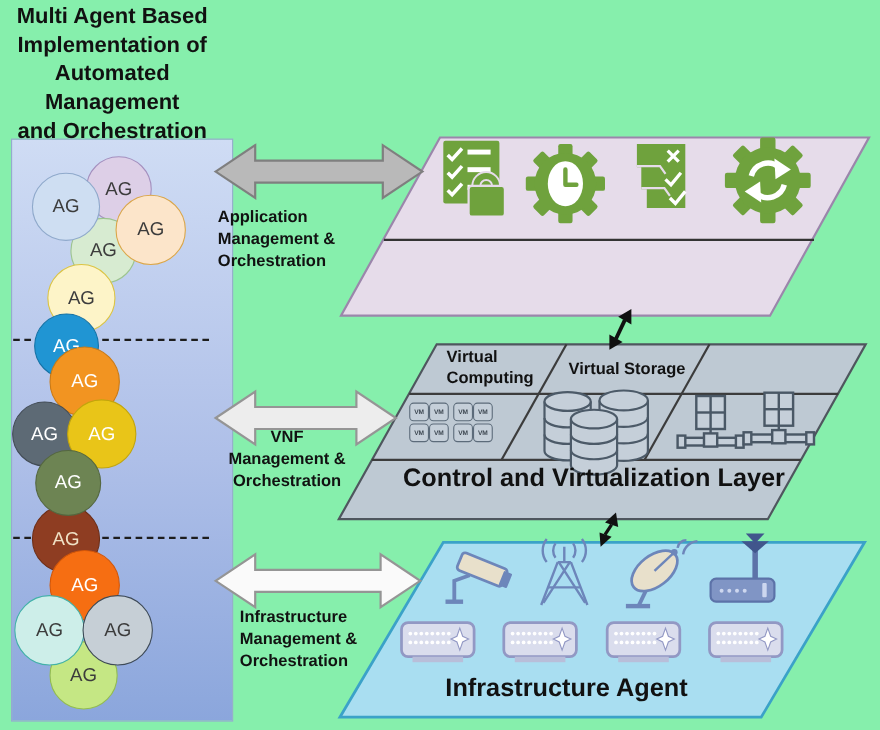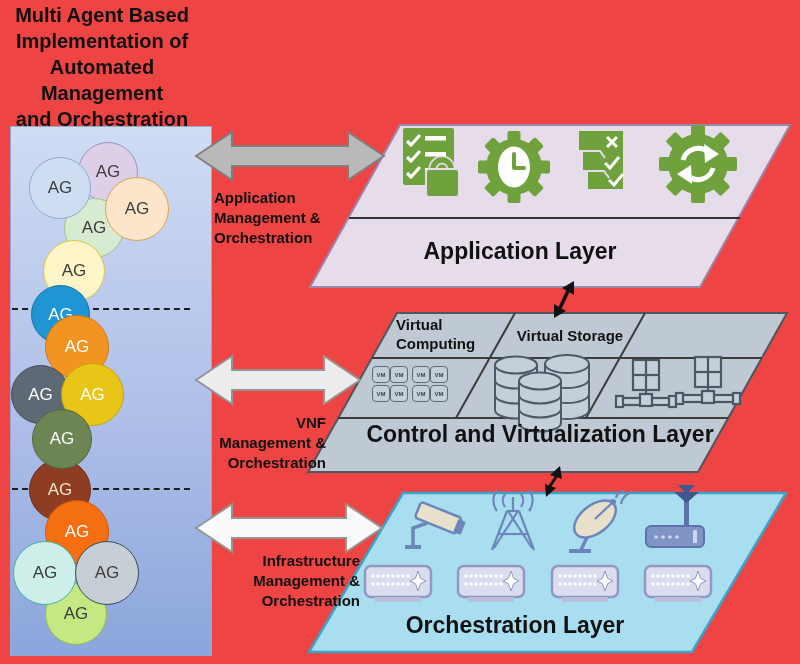--- a/index.html
+++ b/index.html
@@ -1,16 +1,16 @@
 <!DOCTYPE html>
 <html><head>
 <meta charset="utf-8">
 <style>
   html,body{margin:0;padding:0;background:#fff;}
-  .canvas{position:relative;width:800px;height:664px;background:#ef4444;
+  .canvas{position:relative;width:800px;height:664px;background:#86efac;
     font-family:"Liberation Sans",sans-serif;color:#1a1a1a;overflow:hidden;}
   .ml{white-space:pre-line;}
   .title{position:absolute;left:2px;top:2px;width:200px;margin:0;
     font-size:20px;line-height:26px;font-weight:bold;text-align:center;color:#111;}
   .agent-panel{position:absolute;left:10px;top:126px;width:181px;height:528px;
     border:1px solid #97a9cf;background:linear-gradient(180deg,#cfdcf4 0%,#aebfe8 55%,#8ba6dc 100%);padding-left:19px;}
   .dash{position:absolute;left:1px;width:178px;height:0;border-top:2px dashed #1d1d1d;}
   .ag{position:absolute;border-radius:50%;border:1.5px solid #888;
     display:flex;align-items:center;justify-content:center;font-size:17px;}
   .overlay{position:absolute;left:0;top:0;}
@@ -325,35 +325,34 @@
           <circle cx="388" cy="584" r="1.7"></circle>
           <circle cx="393" cy="584" r="1.7"></circle>
           <circle cx="398" cy="584" r="1.7"></circle>
           <circle cx="403" cy="584" r="1.7"></circle>
           <circle cx="408" cy="584" r="1.7"></circle>
       </g>
       <polygon points="418,571 420.6,578.4 426,581 420.6,583.6 418,591 415.4,583.6 410,581 415.4,578.4" fill="#fff" stroke="#9298c4" stroke-width="1"></polygon>
     </g>
   </svg>
 
-  <div class="conn-label ml" style="left:214px;top:188px;width:132px;text-align:left">Application
+  <div class="conn-label ml" style="left:198px;top:188px;width:132px;text-align:left">Application
 Management &amp;
 Orchestration</div>
-  <div class="conn-label ml" style="left:196px;top:413px;width:130px;text-align:right">VNF
+  <div class="conn-label ml" style="left:196px;top:388px;width:130px;text-align:center">VNF
 Management &amp;
 Orchestration</div>
-  <div class="conn-label ml" style="left:228px;top:551px;width:132px;text-align:right">Infrastructure
+  <div class="conn-label ml" style="left:218px;top:551px;width:132px;text-align:left">Infrastructure
 Management &amp;
 Orchestration</div>
 
-  <div class="layer-title" style="left:350px;top:238px;width:340px">Application Layer</div>
   <div class="layer-title" style="left:340px;top:421px;width:400px">Control and Virtualization Layer</div>
-  <div class="layer-title" style="left:330px;top:612px;width:370px">Orchestration Layer</div>
-
-  <div class="section-label" style="left:396px;top:315px;width:110px;text-align:left">Virtual Computing</div>
+  <div class="layer-title" style="left:330px;top:612px;width:370px">Infrastructure Agent</div>
+
+  <div class="section-label" style="left:406px;top:315px;width:110px;text-align:left">Virtual Computing</div>
   <div class="section-label" style="left:505px;top:326px;width:130px;text-align:center">Virtual Storage</div>
 
   <div class="vm" style="left:372px;top:366px">VM</div>
   <div class="vm" style="left:390px;top:366px">VM</div>
   <div class="vm" style="left:412px;top:366px">VM</div>
   <div class="vm" style="left:430px;top:366px">VM</div>
   <div class="vm" style="left:372px;top:385px">VM</div>
   <div class="vm" style="left:390px;top:385px">VM</div>
   <div class="vm" style="left:412px;top:385px">VM</div>
   <div class="vm" style="left:430px;top:385px">VM</div>

